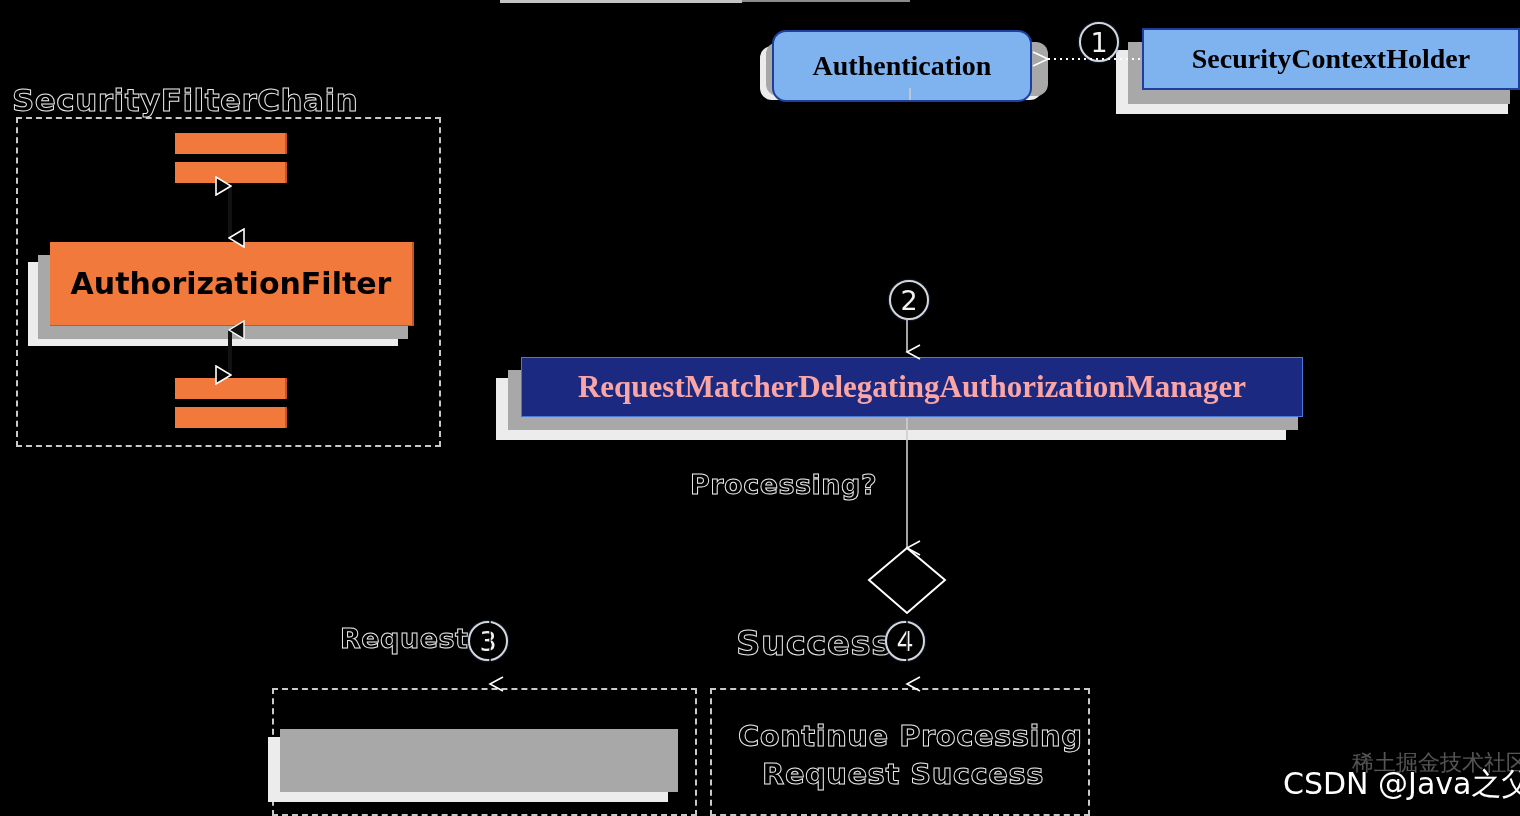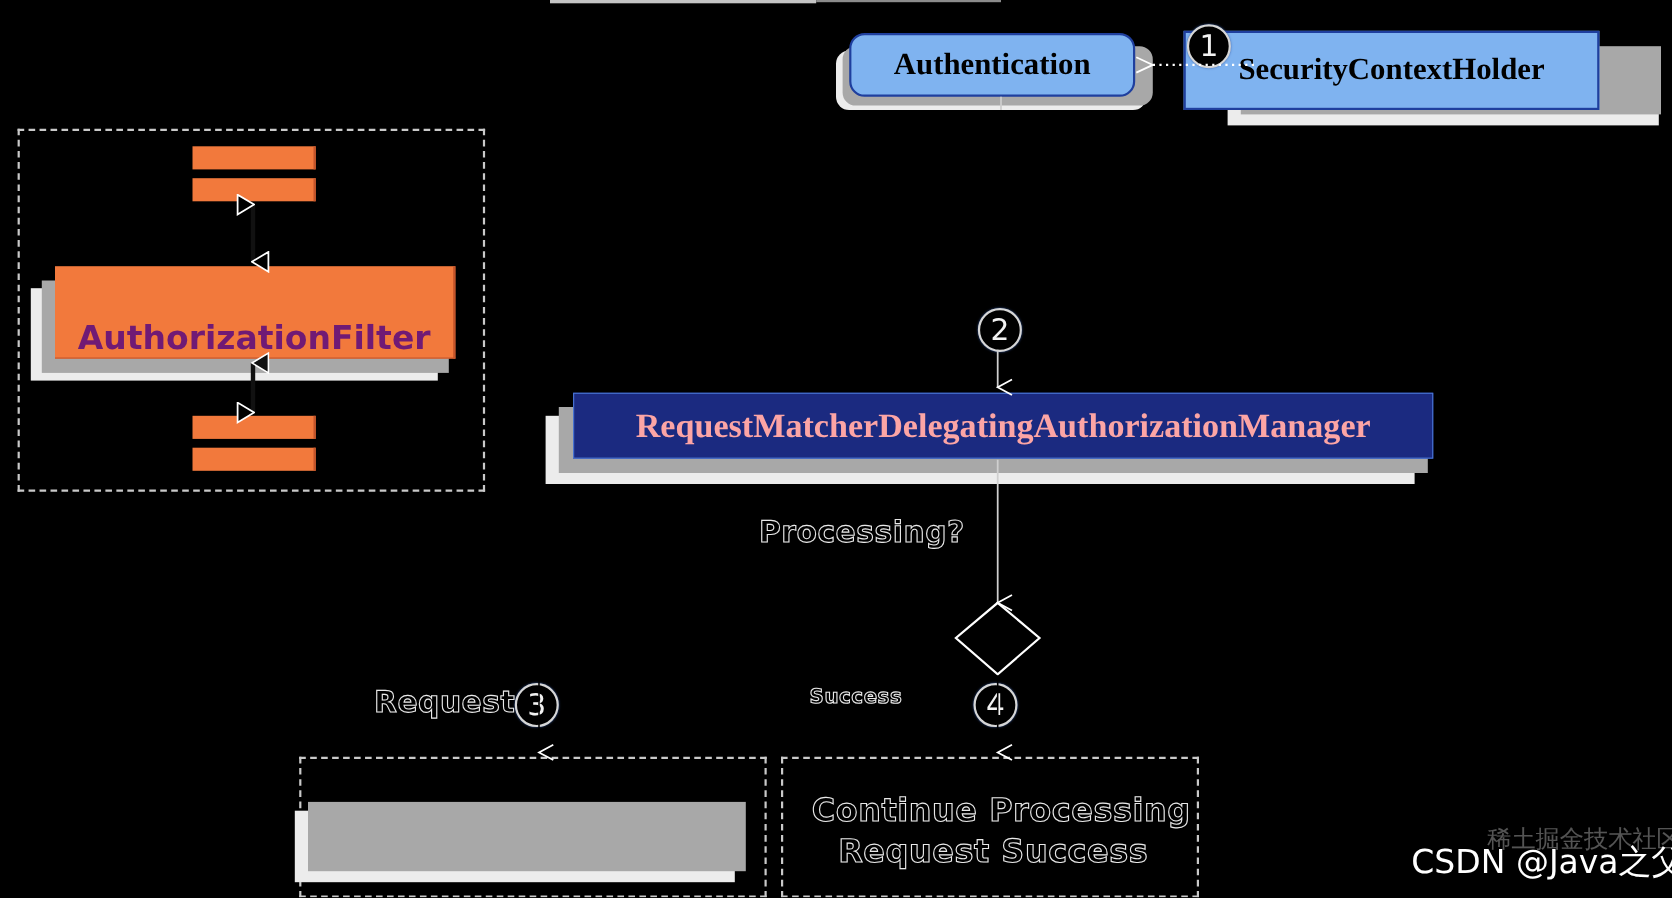--- a/index.html
+++ b/index.html
@@ -64,24 +64,23 @@
     background: #1b2a80;
     border: 1px solid #4a78d8;
     color: #fca5a5;
     font-family: "Liberation Serif", serif;
     font-weight: 700;
   }
   .box-orange {
     background: #f2793c;
     border-right: 2px solid #c4542a;
     border-bottom: 1px solid #c4542a;
-    color: #701a75;
-    font-family: "DejaVu Sans", sans-serif;
-    font-weight: 700;
-    align-items: flex-end;
+    color: #000000;
+    font-family: "DejaVu Sans", sans-serif;
+    font-weight: 700;
   }
   .bar-orange {
     background: #f2793c;
     border-right: 2px solid #c4542a;
   }
 
   
   .step-circle {
     position: absolute;
     border-radius: 50%;
@@ -134,63 +133,64 @@
   }
 </style>
 </head>
 <body>
 
 <div id="stage">
 
   <div class="top-crop-bar abs" style="left:500px; top:0px; width:242px; height:3px;"></div>
   <div class="top-crop-bar abs" style="left:742px; top:0px; width:168px; height:2px; background:#9a9a9a;"></div>
 
+  <div class="abs outline-text" style="left:12px; top:83px; font-size:31px;">SecurityFilterChain</div>
 
   <div class="abs dashed-box" style="left:16px; top:117px; width:425px; height:330px;"></div>
 
   <div class="abs bar-orange" style="left:175px; top:133px; width:110px; height:21px;"></div>
   <div class="abs bar-orange" style="left:175px; top:162px; width:110px; height:21px;"></div>
 
   <div class="abs shadow-l2" style="left:28px; top:262px; width:370px; height:84px;"></div>
   <div class="abs shadow-l1" style="left:38px; top:255px; width:370px; height:84px;"></div>
   <div class="box box-orange" style="left:50px; top:242px; width:364px; height:84px; font-size:30px;">
     <span>AuthorizationFilter</span>
   </div>
 
   <div class="abs bar-orange" style="left:175px; top:378px; width:110px; height:21px;"></div>
   <div class="abs bar-orange" style="left:175px; top:407px; width:110px; height:21px;"></div>
 
   <div class="abs shadow-l2" style="left:760px; top:46px; width:282px; height:54px; border-radius:12px;"></div>
   <div class="abs shadow-l1" style="left:766px; top:42px; width:282px; height:54px; border-radius:12px;"></div>
-  <div class="box box-blue-light box-rounded" style="left:772px; top:30px; width:260px; height:58px; font-size:28px;">
+  <div class="box box-blue-light box-rounded" style="left:772px; top:30px; width:260px; height:72px; font-size:28px;">
     <span>Authentication</span>
   </div>
 
   <div class="abs shadow-l2" style="left:1116px; top:50px; width:392px; height:64px;"></div>
   <div class="abs shadow-l1" style="left:1128px; top:42px; width:382px; height:62px;"></div>
-  <div class="box box-blue-light" style="left:1076px; top:28px; width:378px; height:72px; font-size:28px;">
+  <div class="box box-blue-light" style="left:1142px; top:28px; width:378px; height:62px; font-size:28px;">
     <span>SecurityContextHolder</span>
   </div>
 
   <div class="step-circle" style="left:1079px; top:22px; width:36px; height:36px;">1</div>
 
   <div class="step-circle" style="left:889px; top:280px; width:36px; height:36px;">2</div>
 
   <div class="abs shadow-l2" style="left:496px; top:378px; width:790px; height:62px;"></div>
   <div class="abs shadow-l1" style="left:508px; top:370px; width:790px; height:60px;"></div>
   <div class="box box-navy" style="left:521px; top:357px; width:782px; height:60px; font-size:31px;">
     <span>RequestMatcherDelegatingAuthorizationManager</span>
   </div>
 
   <div class="abs outline-text" style="left:690px; top:470px; font-size:27px;">Processing?</div>
 
   <div class="abs outline-text" style="left:340px; top:624px; font-size:27px;">Request</div>
   <div class="step-circle" style="left:468px; top:621px; width:36px; height:36px;">3</div>
 
-  <div class="abs outline-text" style="left:736px; top:624px; font-size:18px;">Success</div>
+  <div class="abs outline-text" style="left:736px; top:624px; font-size:34px;">Success</div>
   <div class="step-circle" style="left:885px; top:621px; width:36px; height:36px;">4</div>
 
   <div class="abs dashed-box" style="left:272px; top:688px; width:425px; height:128px;"></div>
 
   <div class="abs shadow-l2" style="left:268px; top:737px; width:400px; height:65px;"></div>
   <div class="abs shadow-l1" style="left:280px; top:729px; width:398px; height:63px;"></div>
 
   <div class="abs dashed-box" style="left:710px; top:688px; width:380px; height:128px;"></div>
 
   <div class="abs outline-text" style="left:738px; top:720px; width:330px; text-align:center; font-size:29px;">Continue Processing</div>

